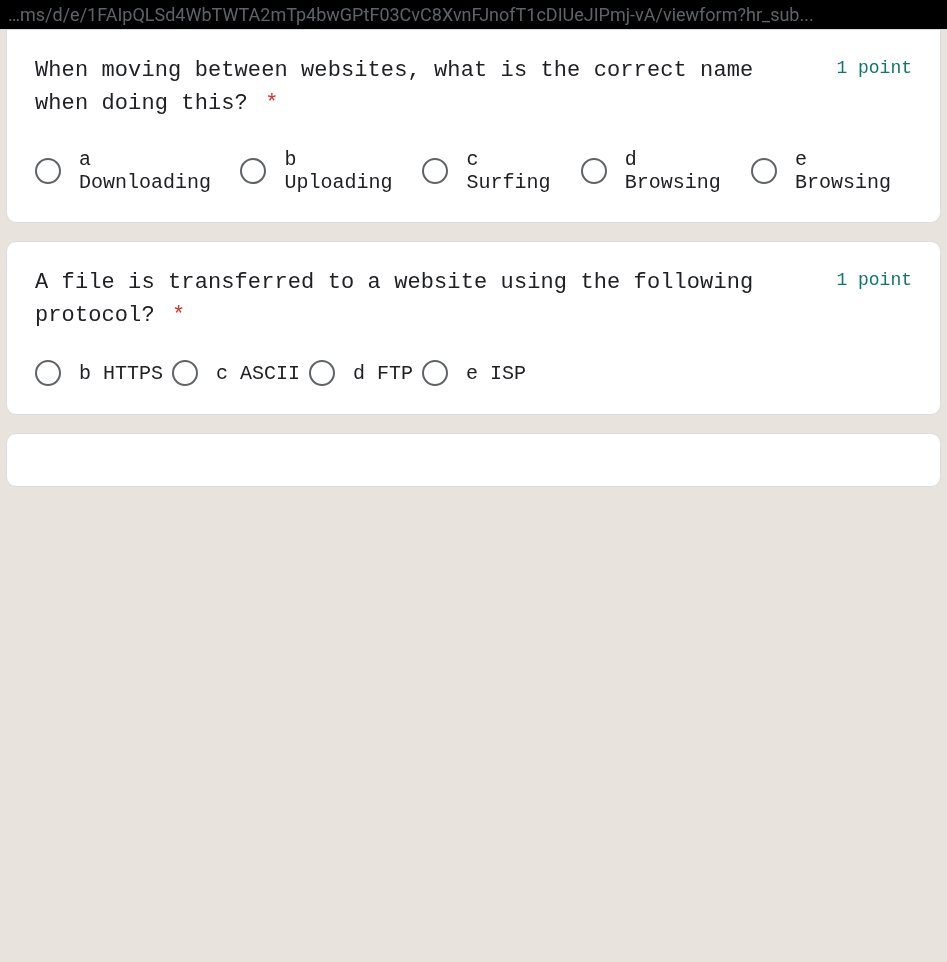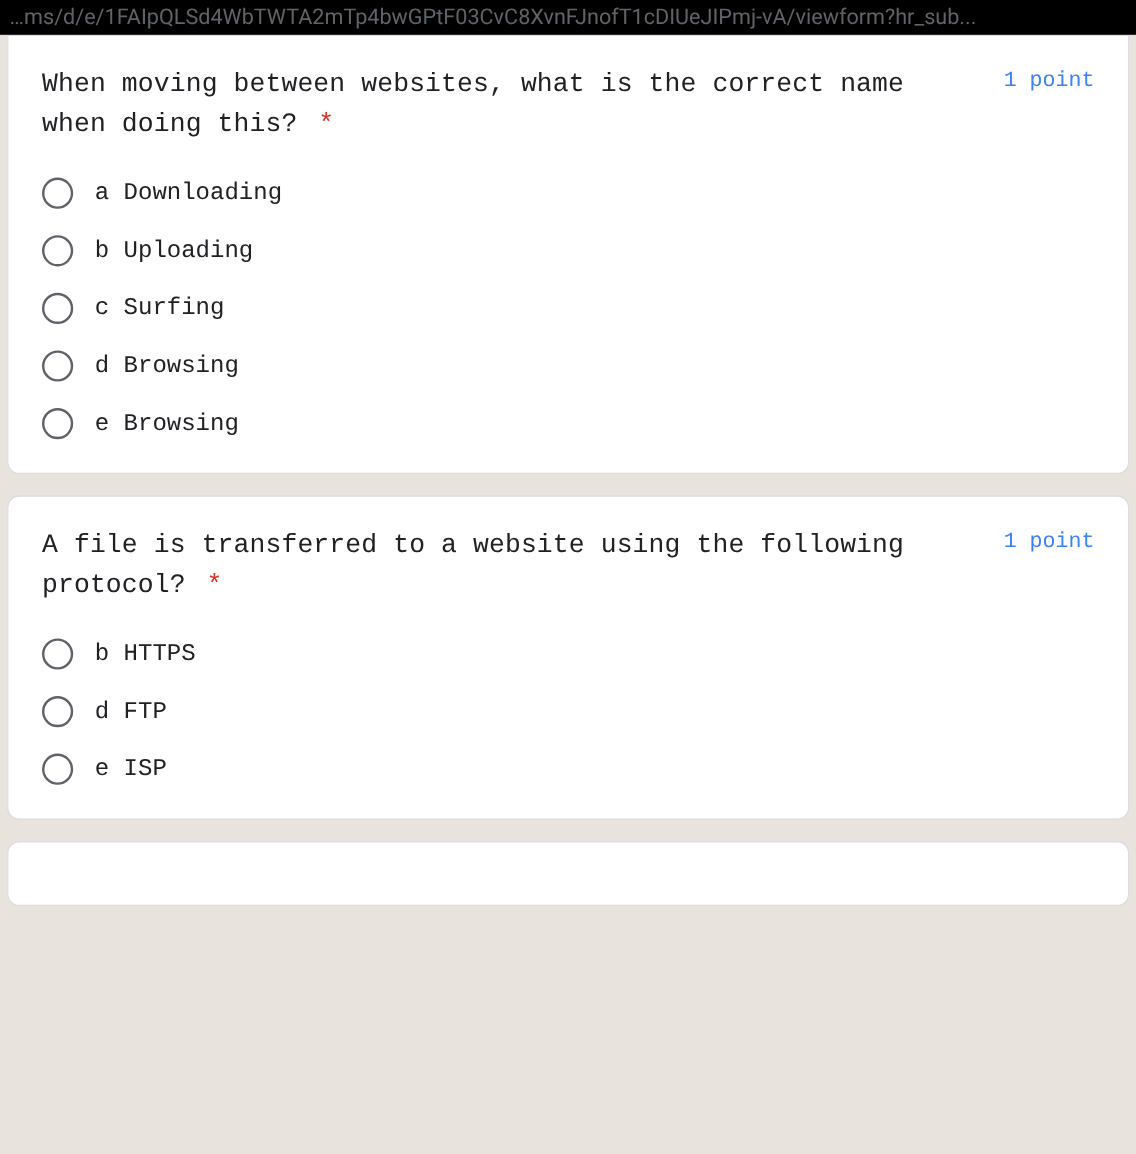--- a/index.html
+++ b/index.html
@@ -53,28 +53,28 @@
       color: #202124;
       flex: 1;
       letter-spacing: 0.1px;
     }
     .required {
       color: #d93025;
       margin-left: 4px;
     }
     .points {
       font-size: 18px;
-      color: #3b82f6;
+      color: #0f766e;
       white-space: nowrap;
       padding-top: 4px;
     }
     .options {
       display: flex;
-      flex-direction: column;
-      gap: 22px;
+      flex-direction: row;
+      gap: 9px;
     }
     .option {
       display: flex;
       align-items: center;
       gap: 18px;
       cursor: pointer;
     }
     .radio {
       width: 26px;
       height: 26px;
@@ -134,20 +134,24 @@
       </div>
       <div class="points">1 point</div>
     </div>
     <div class="options">
       <label class="option">
         <span class="radio"></span>
         <span class="option-label">b HTTPS</span>
       </label>
       <label class="option">
         <span class="radio"></span>
+        <span class="option-label">c ASCII</span>
+      </label>
+      <label class="option">
+        <span class="radio"></span>
         <span class="option-label">d FTP</span>
       </label>
       <label class="option">
         <span class="radio"></span>
         <span class="option-label">e ISP</span>
       </label>
     </div>
   </div>
 
   <div class="question-card" style="height:40px;"></div>

